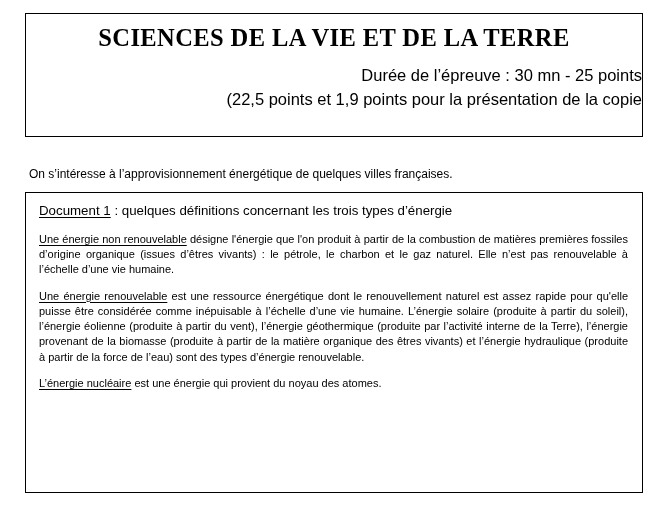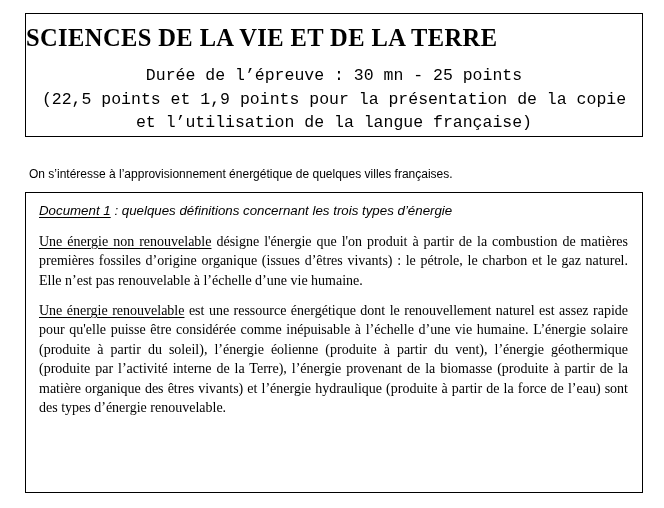--- a/index.html
+++ b/index.html
@@ -26,29 +26,30 @@
     height: 124px;
     border: 1.4px solid #000;
     box-sizing: border-box;
     background: #fff;
   }
   .exam-title {
     font-family: "Liberation Serif", serif;
     font-weight: bold;
     font-size: 24.5px;
     letter-spacing: 0.4px;
+    text-align: center;
     margin: 0;
     padding-top: 10px;
     line-height: 1.15;
     white-space: nowrap;
   }
   .subtitle-block {
-    font-family: Liberation Mono, monospace;
+    font-family: Liberation Sans, sans-serif;
     font-size: 16.5px;
-    text-align: center;
+    text-align: right;
     margin: 0;
     padding-top: 12px;
     line-height: 1.42;
   }
   .subtitle-line { display: block; white-space: nowrap; }
 
   
   .intro-line {
     position: absolute;
     left: 29px;
@@ -68,60 +69,60 @@
     height: 301px;
     border: 1.4px solid #000;
     box-sizing: border-box;
     background: #fff;
     padding: 9px 13px 0 13px;
   }
   .doc-heading {
     font-size: 13.3px;
     line-height: 1.35;
     margin: 0 0 12px 0;
-    font-style: italic;
   }
   .doc-para {
-    font-size: 14px;
+    font-size: 11px;
     line-height: 1.385;
     margin: 0 1px 11px 0;
     text-align: justify;
     text-justify: inter-word;
-    font-family: Liberation Serif, serif;
   }
   .doc-para:last-child { margin-bottom: 0; }
   .u { text-decoration: underline; text-underline-offset: 1.5px; }
   .term {
     text-decoration: underline;
     text-underline-offset: 1.5px;
     text-decoration-thickness: 1px;
   }
 </style>
 </head>
 <body>
 
 <div class="header-box">
   <h1 class="exam-title">SCIENCES DE LA VIE ET DE LA TERRE</h1>
   <div class="subtitle-block">
     <span class="subtitle-line">Durée de l’épreuve : 30 mn - 25 points</span>
     <span class="subtitle-line">(22,5 points et 1,9 points pour la présentation de la copie</span>
-    <span class="subtitle-line">et l’utilisation de la langue française)</span>
   </div>
 </div>
 
 <p class="intro-line">On s’intéresse à l’approvisionnement énergétique de quelques villes françaises.</p>
 
 <div class="doc-box">
 
   <p class="doc-heading">
     <span class="u">Document 1</span><span> : quelques définitions concernant les trois types d’énergie</span>
   </p>
 
   <p class="doc-para">
     <span class="term">Une énergie non renouvelable</span><span> désigne l'énergie que l'on produit à partir de la combustion de matières premières fossiles d’origine organique (issues d’êtres vivants) : le pétrole, le charbon et le gaz naturel. Elle n’est pas renouvelable à l’échelle d’une vie humaine.</span>
   </p>
 
   <p class="doc-para">
     <span class="term">Une énergie renouvelable</span><span> est une ressource énergétique dont le renouvellement naturel est assez rapide pour qu'elle puisse être considérée comme inépuisable à l’échelle d’une vie humaine. L’énergie solaire (produite à partir du soleil), l’énergie éolienne (produite à partir du vent), l’énergie géothermique (produite par l’activité interne de la Terre), l’énergie provenant de la biomasse (produite à partir de la matière organique des êtres vivants) et l’énergie hydraulique (produite à partir de la force de l’eau) sont des types d’énergie renouvelable.</span>
   </p>
 
+  <p class="doc-para">
+    <span class="term">L’énergie nucléaire</span><span> est une énergie qui provient du noyau des atomes.</span>
+  </p>
 
 </div>
 
 </body></html>

